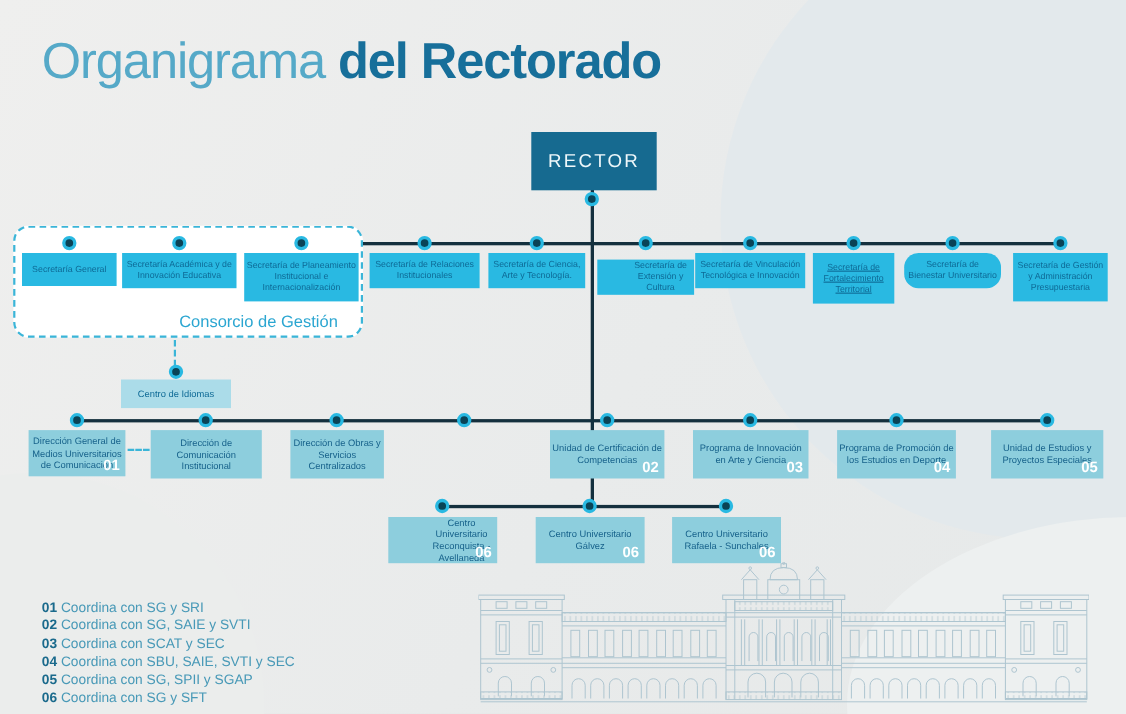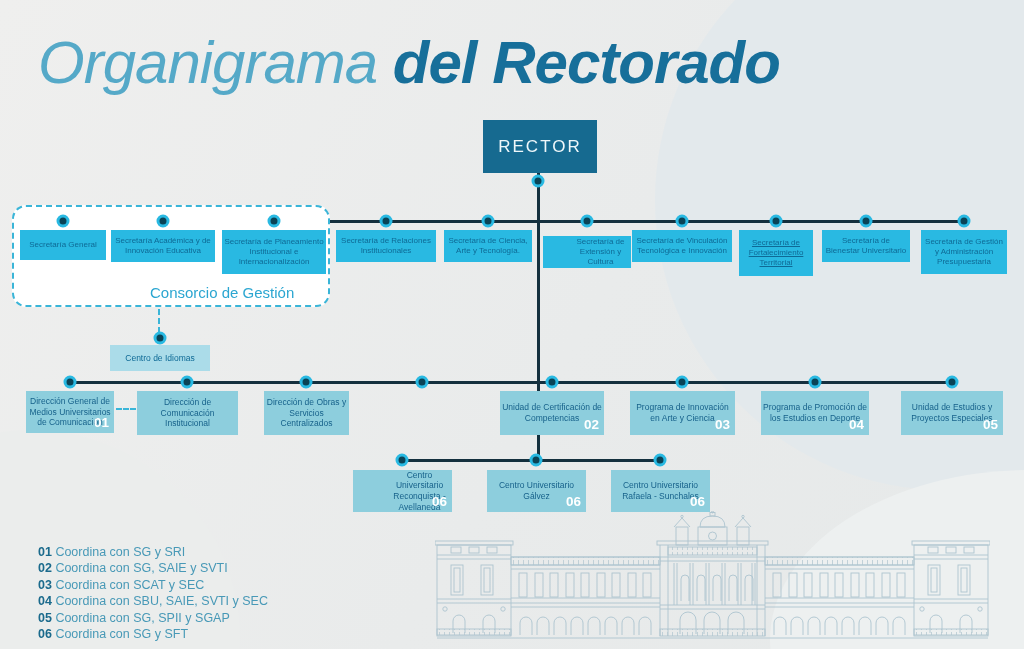--- a/index.html
+++ b/index.html
@@ -6,21 +6,21 @@
   #stage{
     position:relative;width:1024px;height:649px;overflow:hidden;
     background:linear-gradient(120deg,#efefee 0%,#e9ebeb 55%,#e6e9e9 100%);
     font-family:"Liberation Sans",sans-serif;
   }
   .bg-circle{position:absolute;border-radius:50%;}
   #bgc1{left:655px;top:-90px;width:580px;height:580px;background:#e3e9ec;}
   #bgc2{left:770px;top:470px;width:520px;height:340px;background:#edf0f0;}
   #bgc3{left:-180px;top:430px;width:420px;height:420px;background:#ebedec;}
 
-  .title{position:absolute;left:38px;top:28px;font-size:60px;font-style:italic;letter-spacing:-1px;white-space:nowrap;}
+  .title{position:absolute;left:38px;top:28px;font-size:46px;letter-spacing:-1px;white-space:nowrap;}
   .t-light{color:#55a9c8;font-weight:300;}
   .t-bold{color:#176f9a;font-weight:bold;}
 
   .line{position:absolute;background:#14303e;}
   .dline-v{position:absolute;border-left:2px dashed #3ab5d8;width:0;}
   .dline-h{position:absolute;border-top:2px dashed #3ab5d8;height:0;}
 
   .dot{position:absolute;width:7px;height:7px;border-radius:50%;
        background:#0a4356;border:3px solid #29b9e2;transform:translate(-50%,-50%);z-index:4;}
 
@@ -30,21 +30,21 @@
 
   .box{position:absolute;display:flex;align-items:center;justify-content:center;
        text-align:center;z-index:5;line-height:1.25;padding:1px 2px;box-sizing:border-box;}
   .c1{background:#29b9e2;color:#0e6a96;font-size:8px;}
   .c2{background:#8dcedd;color:#17628b;font-size:8.5px;}
   .c3{background:#abdce9;color:#0e6a96;font-size:8.5px;}
   .badge{position:absolute;right:5px;bottom:1px;color:#ffffff;font-size:13.5px;font-weight:bold;font-style:normal;}
 
   .consorcio{position:absolute;left:12px;top:205px;width:318px;height:102px;background:#ffffff;
              border:2px dashed #3ab5d8;border-radius:14px;box-sizing:border-box;z-index:1;}
-  .consorcio-label{position:absolute;left:150px;top:284px;width:170px;text-align:left;
+  .consorcio-label{position:absolute;left:150px;top:284px;width:170px;text-align:center;
                    color:#2ba6d1;font-size:15px;z-index:5;}
 
   .legend{position:absolute;left:38px;top:544px;font-size:12.5px;line-height:16.4px;z-index:5;}
   .legend b{color:#1a6a8c;}
   .legend span{color:#4899b7;}
 
   .building{position:absolute;left:435px;top:511px;width:555px;height:132px;z-index:2;}
 </style>
 </head>
 <body>
@@ -94,21 +94,21 @@
   <div class="rector">RECTOR</div>
 
   <div class="box c1" style="left:20px;top:230px;width:86px;height:30px;">Secretaría General</div>
   <div class="box c1" style="left:111px;top:230px;width:104px;height:32px;">Secretaría Académica y de Innovación Educativa</div>
   <div class="box c1" style="left:222px;top:230px;width:104px;height:44px;">Secretaría de Planeamiento Institucional e Internacionalización</div>
   <div class="box c1" style="left:336px;top:230px;width:100px;height:32px;">Secretaría de Relaciones Institucionales</div>
   <div class="box c1" style="left:444px;top:230px;width:88px;height:32px;">Secretaría de Ciencia, Arte y Tecnología.</div>
   <div class="box c1" style="left:543px;top:236px;width:88px;height:32px;padding-left:29px;">Secretaría de Extensión y Cultura</div>
   <div class="box c1" style="left:632px;top:230px;width:100px;height:32px;">Secretaría de Vinculación Tecnológica e Innovación</div>
   <div class="box c1" style="left:739px;top:230px;width:74px;height:46px;text-decoration:underline;">Secretaría de Fortalecimiento Territorial</div>
-  <div class="box c1" style="left:822px;top:230px;width:88px;height:32px;">Secretaría de Bienestar Universitario</div>
+  <div class="box c1" style="left:822px;top:230px;width:88px;height:32px;border-radius:13px;">Secretaría de Bienestar Universitario</div>
   <div class="box c1" style="left:921px;top:230px;width:86px;height:44px;">Secretaría de Gestión y Administración Presupuestaria</div>
 
   <div class="box c3" style="left:110px;top:345px;width:100px;height:26px;">Centro de Idiomas</div>
 
   <div class="box c2" style="left:26px;top:391px;width:88px;height:42px;">
     <span>Dirección General de Medios Universitarios de Comunicación</span>
     <b class="badge">01</b>
   </div>
   <div class="box c2" style="left:137px;top:391px;width:101px;height:44px;">
     <span>Dirección de Comunicación Institucional</span>

